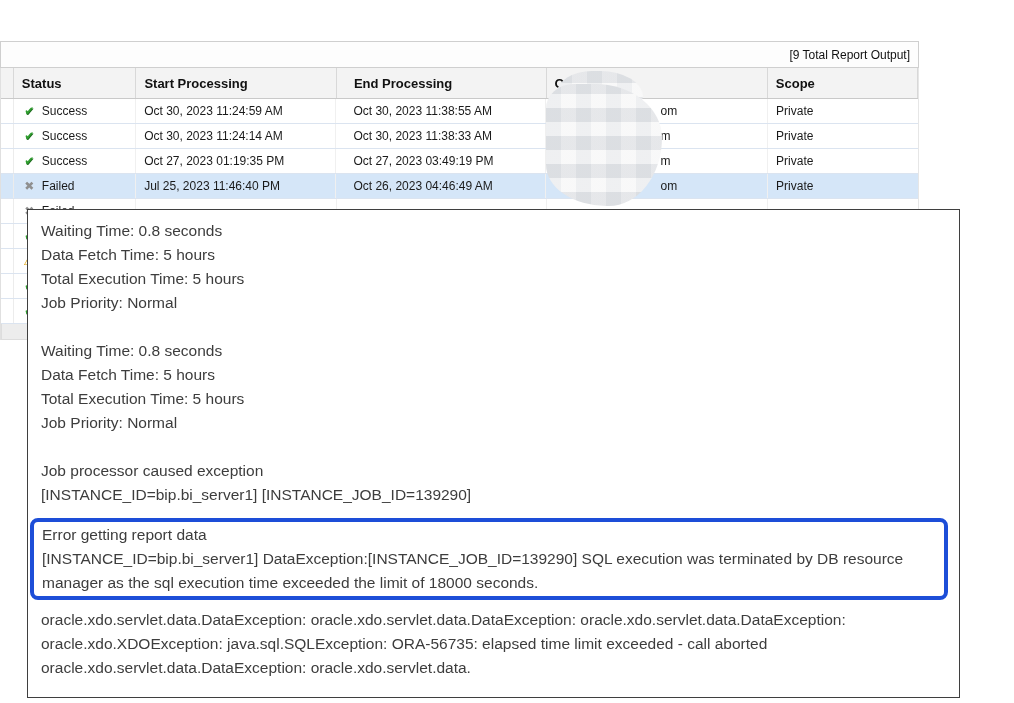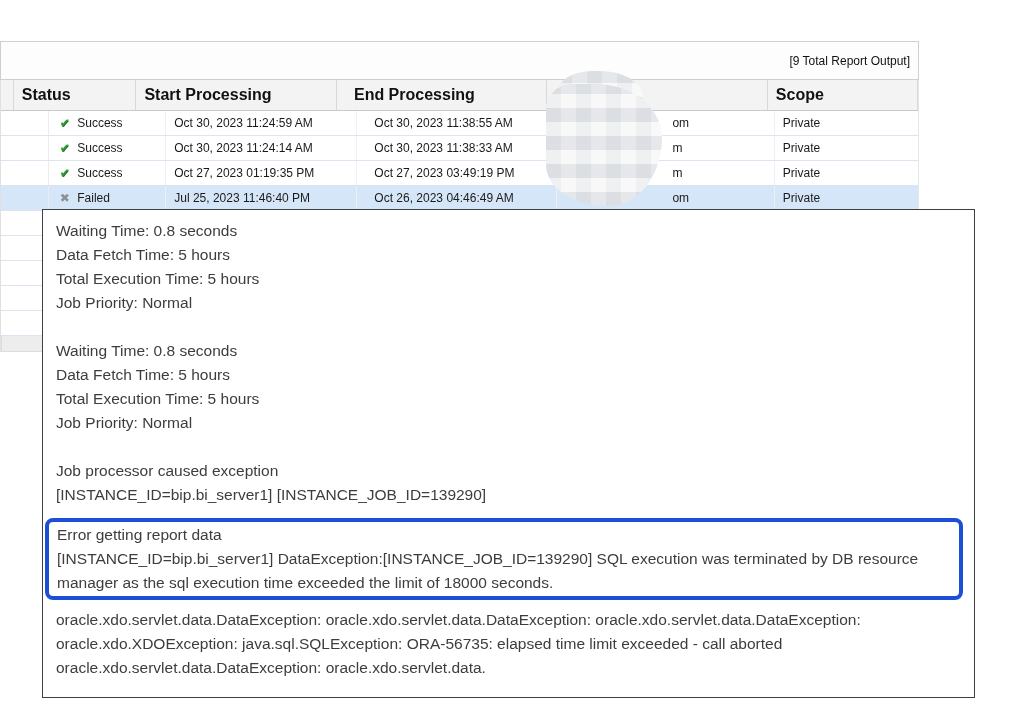--- a/index.html
+++ b/index.html
@@ -1,29 +1,29 @@
 <!DOCTYPE html>
 <html><head>
 <meta charset="utf-8">
 <style>
   * { margin:0; padding:0; box-sizing:border-box; }
   html,body { width:1014px; height:703px; background:#fff; overflow:hidden;
               font-family:"Liberation Sans","DejaVu Sans",sans-serif; position:relative; }
 
   
   .report-area { position:absolute; left:0; top:41px; width:919px; z-index:1; }
-  .total-bar { height:39px; background:#fdfdfd; border:1px solid #cfcfcf;
+  .total-bar { height:27px; background:#fdfdfd; border:1px solid #cfcfcf;
                display:flex; align-items:center; justify-content:flex-end;
                padding-right:8px; font-size:12px; color:#111; }
   .tbl { width:919px; border-left:1px solid #e0e0e0; border-right:1px solid #e6e6e6; }
   .thead { display:flex; height:31px; background:#f3f3f3; border-bottom:1px solid #c9c9c9;
-           font-weight:bold; font-size:16px; color:#111; align-items:center; }
+           font-weight:bold; font-size:13px; color:#111; align-items:center; }
   .thead .cell { border-right:1px solid #d8d8d8; height:100%; display:flex; align-items:center; }
   .row { display:flex; height:25px; background:#fff; border-bottom:1px solid #dbe4f0;
-         font-size:12px; color:#1a1a1a; align-items:center;padding-left:36px; }
+         font-size:12px; color:#1a1a1a; align-items:center; }
   .row.selected { background:#d5e6f8; }
   .cell { padding-left:8px; overflow:hidden; white-space:nowrap; height:100%;
           display:flex; align-items:center; }
   .c0 { width:13px; padding-left:0; border-right:1px solid #ececec; }
   .c1 { width:124px; }
   .c2 { width:203px; }
   .c3 { width:203px;margin-left:9px; }
   .c4 { width:224px; }
   .c5 { width:152px; }
   .row .c1,.row .c2,.row .c3,.row .c4 { border-right:1px solid #f0f0f0; }
@@ -44,21 +44,21 @@
       background-image:
         repeating-linear-gradient(0deg,  rgba(208,212,217,0.38) 0 14px, rgba(255,255,255,0.42) 14px 28px),
         repeating-linear-gradient(90deg, rgba(203,208,214,0.40) 0 15px, rgba(244,244,245,0.40) 15px 30px);
   }
   .blur-blob  { left:546px; top:84px; width:116px; height:122px;
                 border-radius:24% 58% 46% 52% / 20% 44% 56% 34%; }
   .blur-blob2 { left:557px; top:71px; width:86px; height:40px;
                 border-radius:45% 55% 50% 50% / 60% 70% 40% 40%; }
 
   
-  .dialog { position:absolute; left:42px; top:209px; width:933px; height:489px;
+  .dialog { position:absolute; left:27px; top:209px; width:933px; height:489px;
             background:#fff; border:1px solid #3f3f3f; z-index:3;
             padding:9px 13px 0 13px; overflow:hidden;
             font-size:15.5px; line-height:24px; color:#3d3d3d; }
   .dialog p { margin:0; }
   .blk { margin-bottom:24px; }
   .blk-tight { margin-bottom:11px; }
   .error-box { border:4px solid #1d4ed8; border-radius:8px;
                margin:11px -2px 8px -11px; padding:1px 8px 1px 8px; }
   .error-box p { max-width:875px; }
   .stack1 { margin-top:4px; margin-bottom:24px; max-width:905px; }

